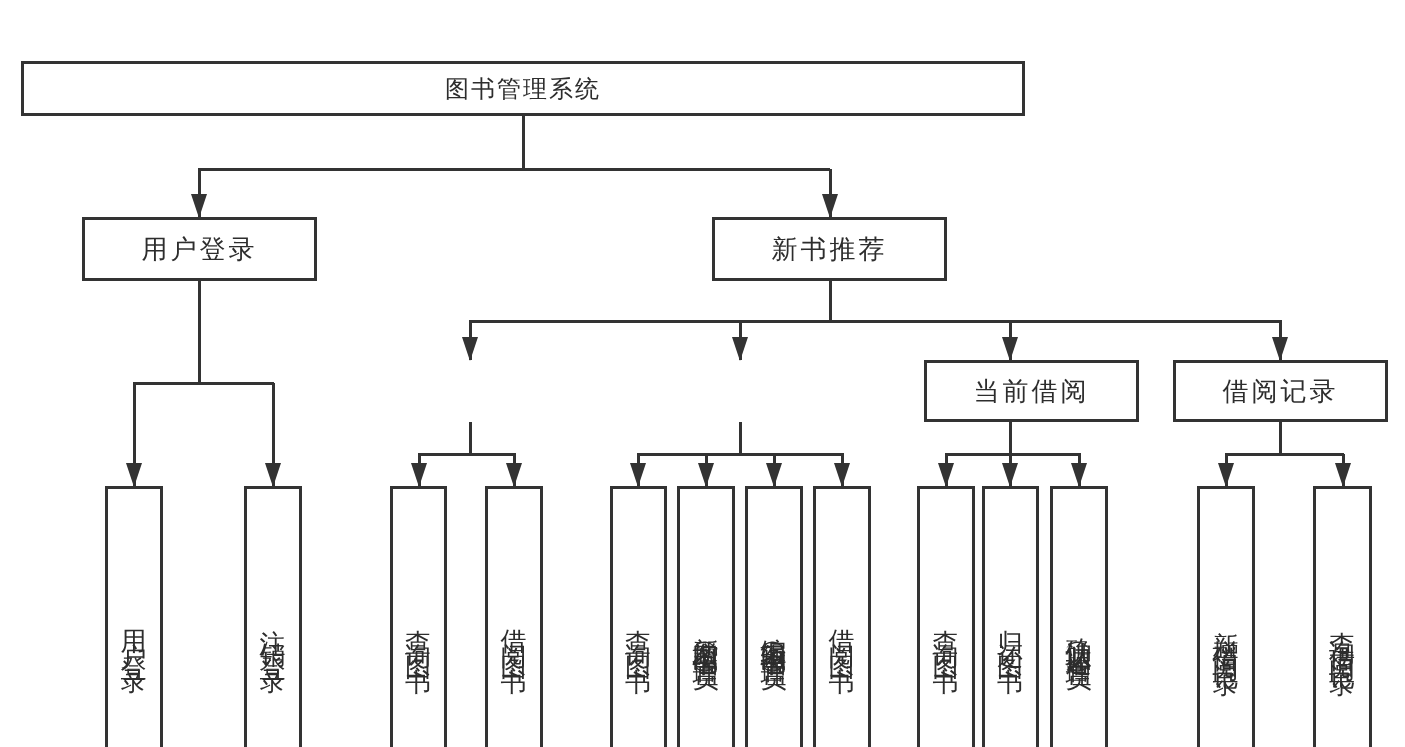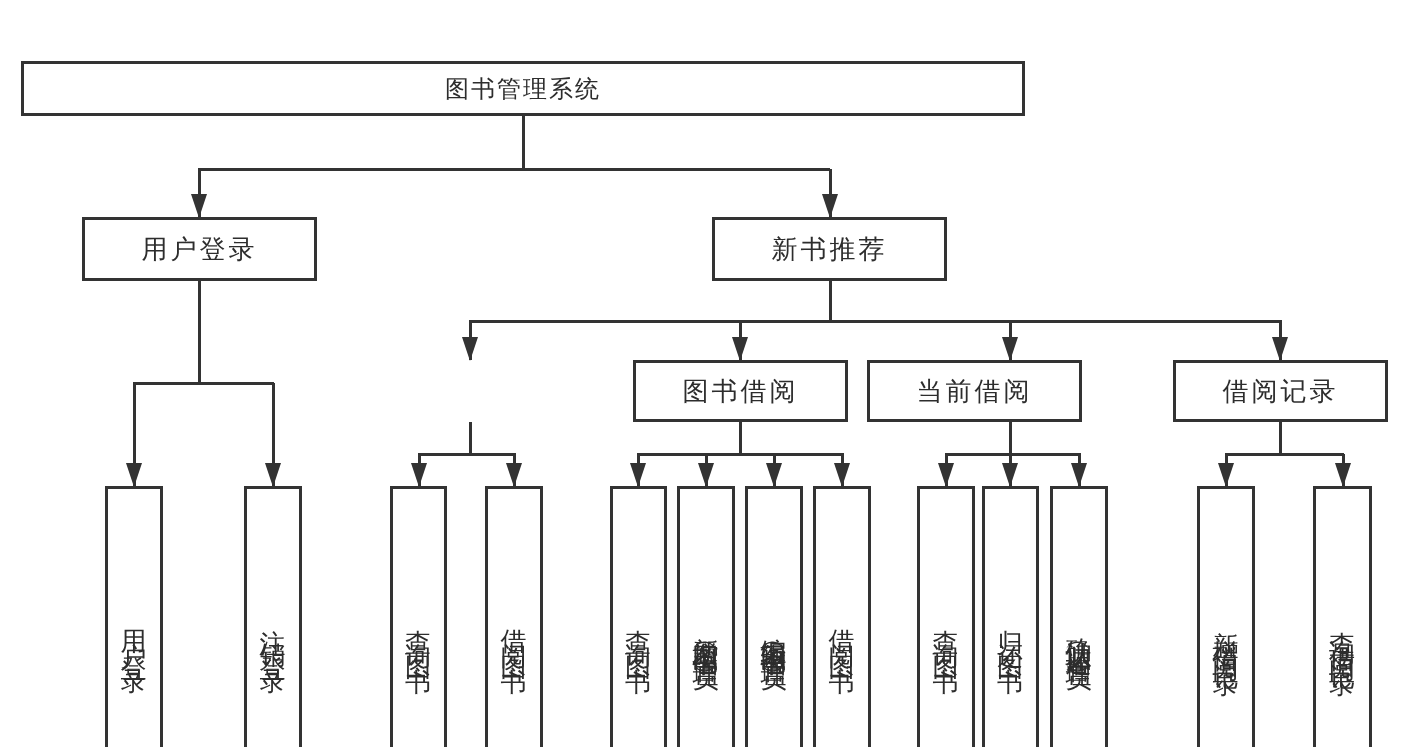--- a/index.html
+++ b/index.html
@@ -44,24 +44,21 @@
     <span>图书管理系统</span>
   </div>
 
   <div class="box lvl2" style="left:82px;top:169px;width:235px;height:64px">
     <span>用户登录</span>
   </div>
   <div class="box lvl2" style="left:712px;top:169px;width:235px;height:64px">
     <span>新书推荐</span>
   </div>
 
-  <div class="box lvl3" style="left:633px;top:312px;width:215px;height:62px">
-    <span>图书借阅</span>
-  </div>
-  <div class="box lvl3" style="left:867px;top:312px;width:215px;height:62px">
+  <div class="box lvl3" style="left:924px;top:312px;width:215px;height:62px">
     <span>当前借阅</span>
   </div>
   <div class="box lvl3" style="left:1173px;top:312px;width:215px;height:62px">
     <span>借阅记录</span>
   </div>
 
   <div class="box vbox" style="left:105px">
     <span class="vtext sp4">用户登录</span>
   </div>
   <div class="box vbox" style="left:244px">

